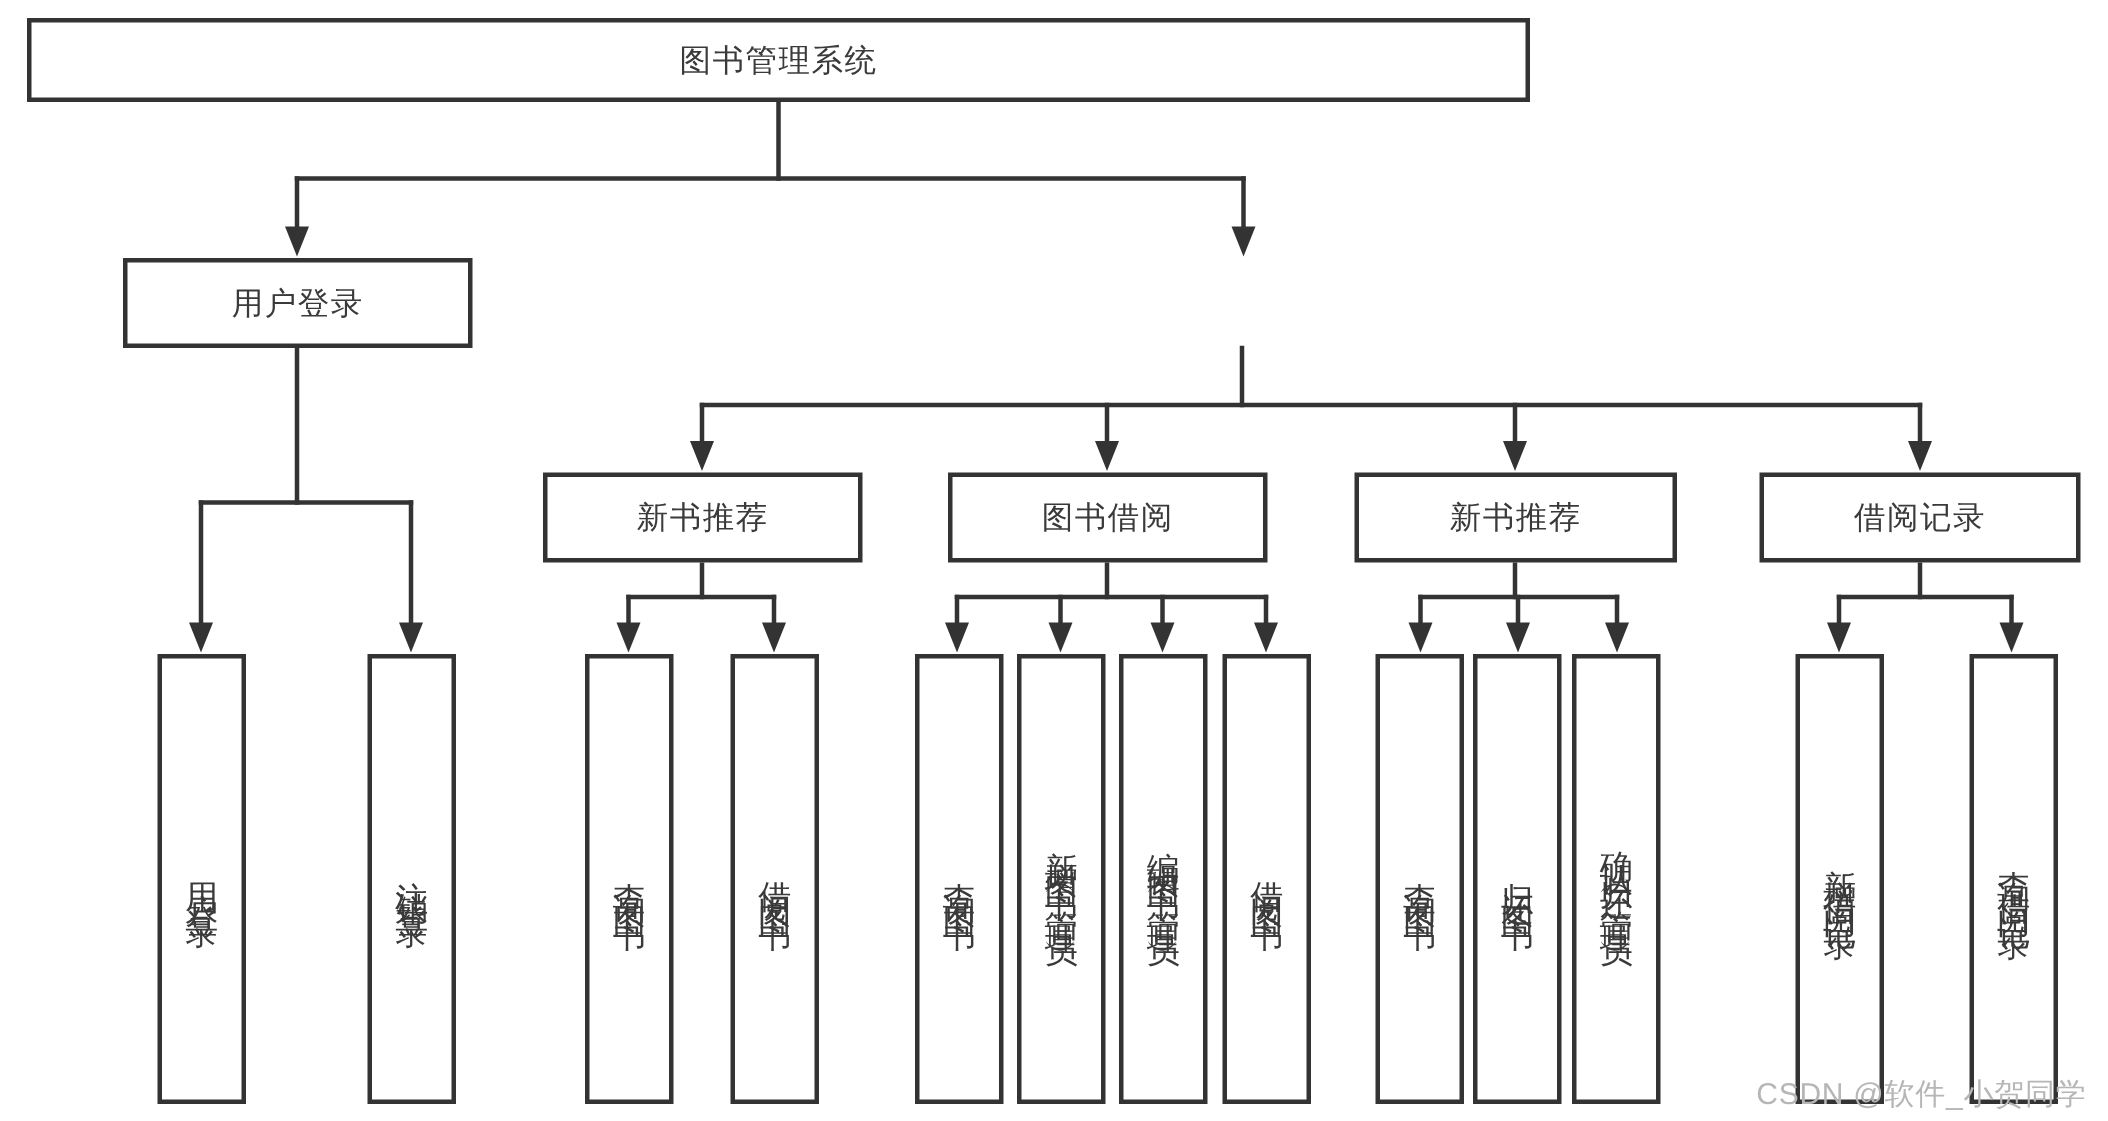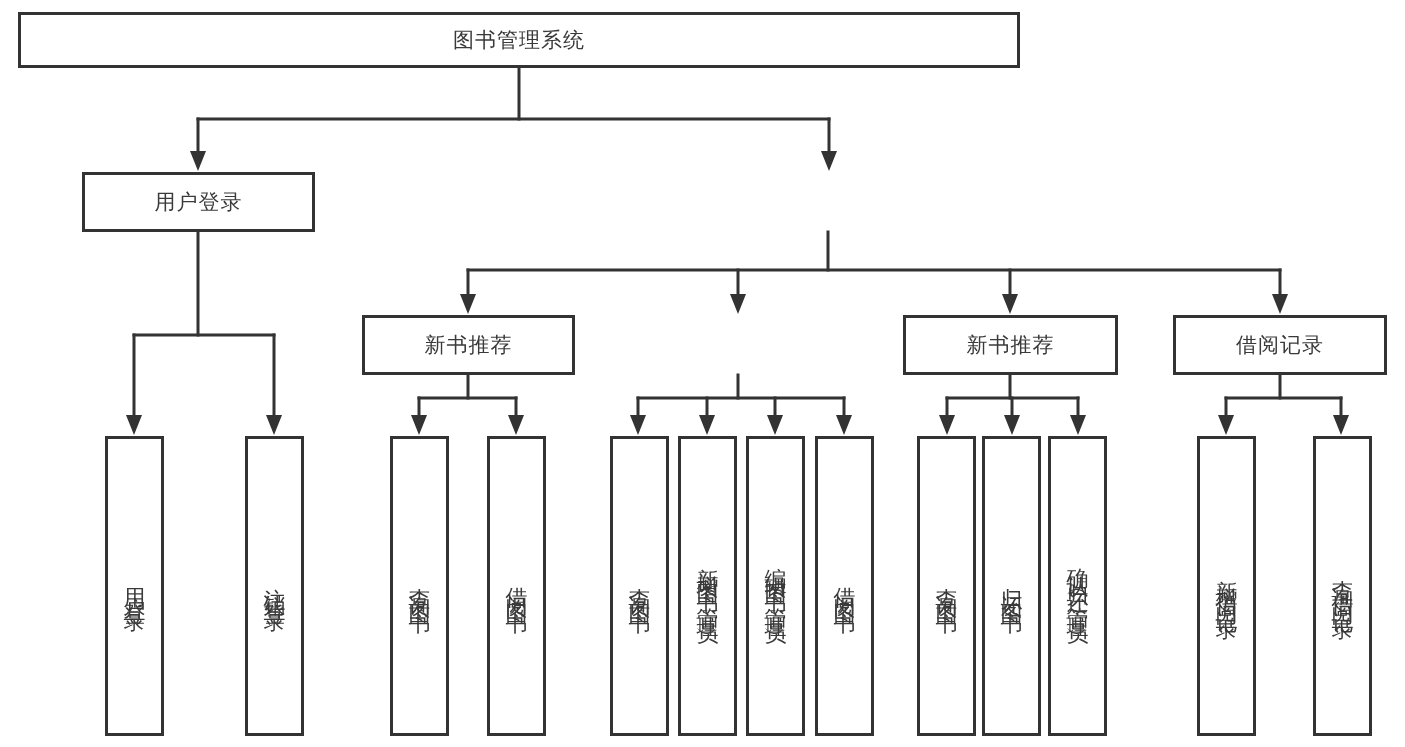--- a/index.html
+++ b/index.html
@@ -126,20 +126,23 @@
     <span>图书管理系统</span>
   </div>
 
   <div class="node" style="left:82px;top:172px;width:233px;height:60px">
     <span>用户登录</span>
   </div>
 
   <div class="node" style="left:362px;top:315px;width:213px;height:60px">
     <span>新书推荐</span>
   </div>
+  <div class="node" style="left:632px;top:315px;width:213px;height:60px">
+    <span>图书借阅</span>
+  </div>
   <div class="node" style="left:903px;top:315px;width:215px;height:60px">
     <span>新书推荐</span>
   </div>
   <div class="node" style="left:1173px;top:315px;width:214px;height:60px">
     <span>借阅记录</span>
   </div>
 
   <div class="node leaf" style="left:105px;top:436px">
     <span>用户登录</span>
   </div>
@@ -173,14 +176,15 @@
   <div class="node leaf" style="left:1048px;top:436px">
     <span>确认归还（管理员）</span>
   </div>
   <div class="node leaf" style="left:1197px;top:436px">
     <span>新增借阅记录</span>
   </div>
   <div class="node leaf" style="left:1313px;top:436px">
     <span>查询借阅记录</span>
   </div>
 
+  <div class="watermark">CSDN @软件_小贺同学</div>
 
 </div>
 
 </body></html>

